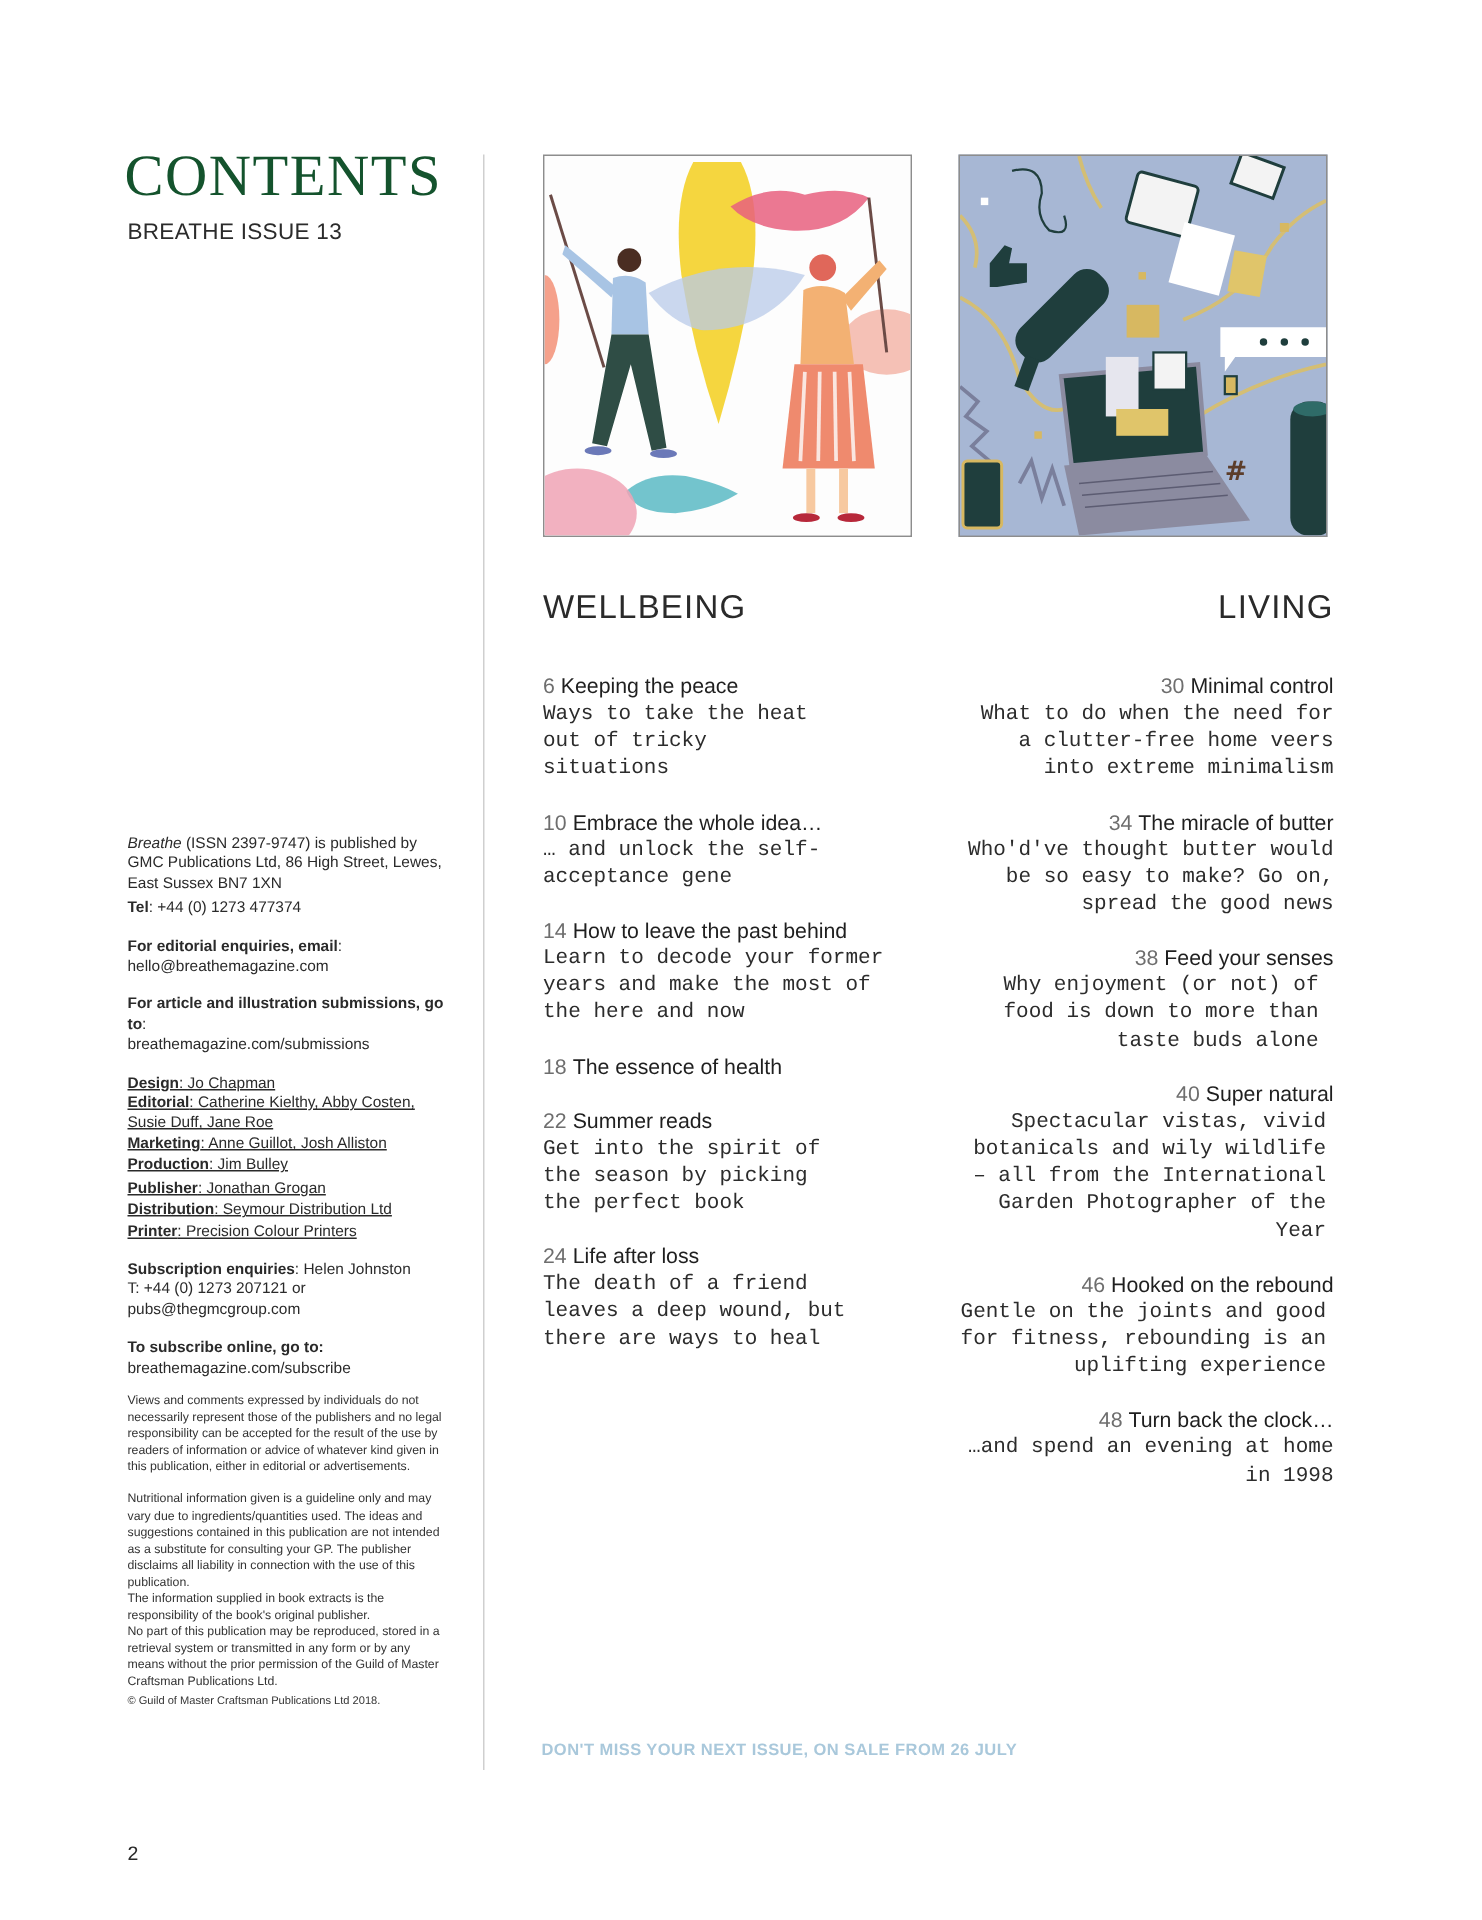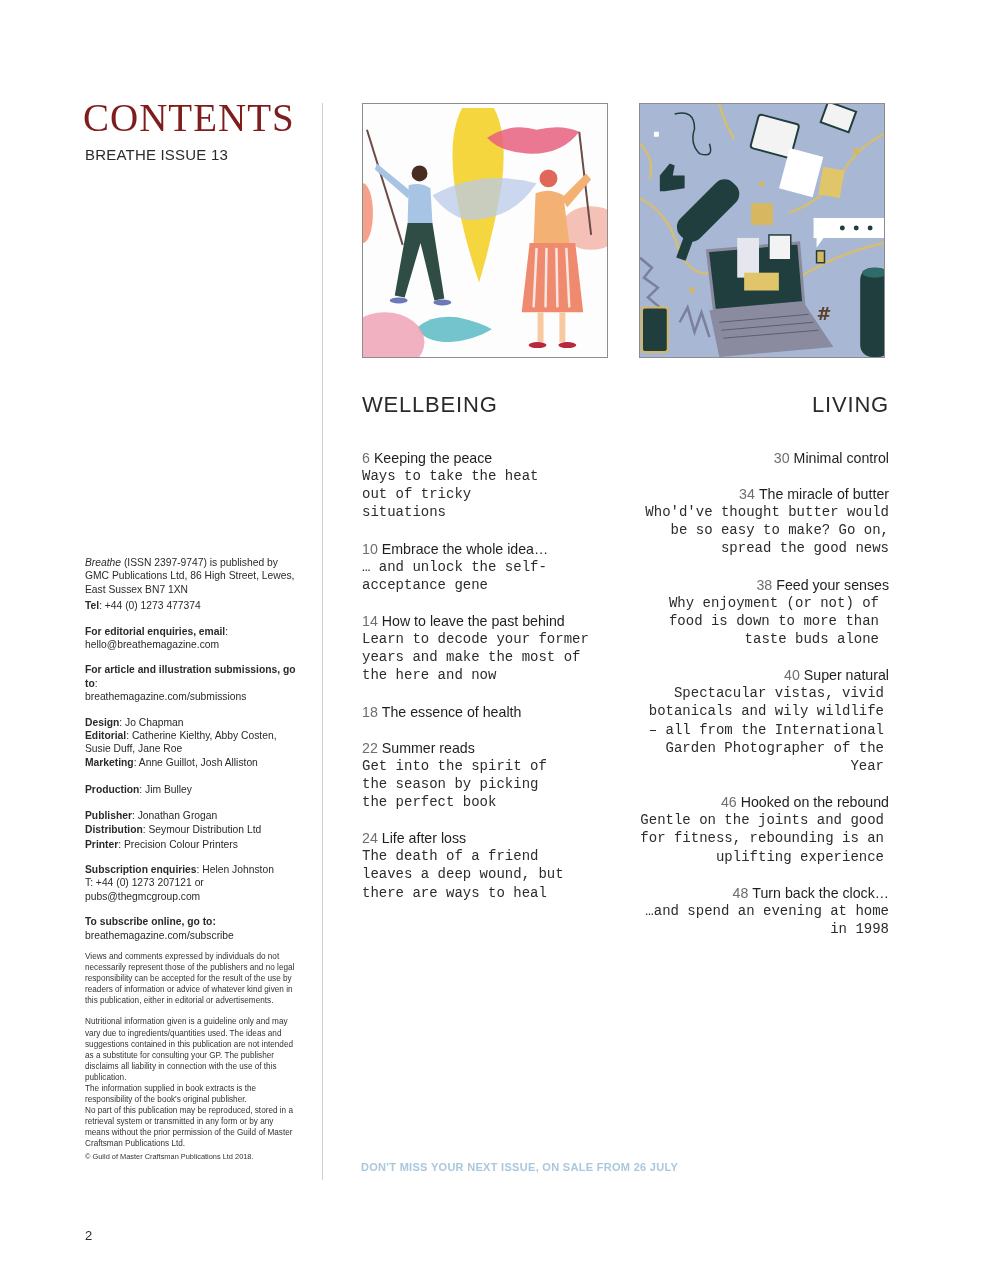--- a/index.html
+++ b/index.html
@@ -2,41 +2,41 @@
 <html><head>
 <meta charset="utf-8">
 <style>
   * { box-sizing: border-box; margin: 0; padding: 0; }
   html, body { width: 988px; height: 1280px; background: #ffffff; overflow: hidden; }
   body { position: relative; color: #231f20; font-family: "Liberation Sans", sans-serif; }
 
   .title {
     position: absolute; left: 83px; top: 96px;
     font-family: "Liberation Serif", serif; font-size: 39px; letter-spacing: 1px;
-    color: #7f1d1d; font-weight: normal; line-height: 44px;
+    color: #14532d; font-weight: normal; line-height: 44px;
   }
   .subtitle {
     position: absolute; left: 85px; top: 146px;
     font-size: 15px; color: #2b2b2b; letter-spacing: 0.2px;
   }
 
   .divider {
     position: absolute; left: 322px; top: 103px; width: 1px; height: 1077px;
     background: #cfcfcf;
   }
 
   .imprint { position: absolute; left: 85px; top: 556px; width: 215px; font-size: 10.3px; line-height: 13.4px; color: #2a2a2a; }
   .imprint p { margin: 0; }
   .imprint .gap { height: 12px; }
   .imprint .gap-sm { height: 3px; }
   .imprint b { font-weight: bold; }
   .imprint .legal { font-size: 8.2px; line-height: 11.1px; color: #333; }
   .imprint .copy { font-size: 7.4px; line-height: 11px; color: #333; margin-top: 1px; }
 
-  .credit { display: block; }
+  .credit { display: block; text-decoration: underline; }
 
   .illus { position: absolute; border: 1px solid #8d8d8d; overflow: hidden; }
   .illus-1 { left: 362px; top: 103px; width: 246px; height: 255px; background: #fdfdfd; }
   .illus-2 { left: 639px; top: 103px; width: 246px; height: 255px; background: #a7b7d4; }
   .illus svg { width: 100%; height: 100%; display: block; }
 
   .section { position: absolute; width: 250px; }
   .section-wellbeing { left: 362px; top: 392px; }
   .section-living { left: 639px; top: 392px; text-align: right; }
   .section h2 {
@@ -72,22 +72,22 @@
   <div class="gap"></div>
   <p><b>For editorial enquiries, email</b>:</p>
   <p>hello@breathemagazine.com</p>
   <div class="gap"></div>
   <p><b>For article and illustration submissions, go to</b>:</p>
   <p>breathemagazine.com/submissions</p>
   <div class="gap"></div>
   <p class="credit"><b>Design</b><span>: Jo Chapman</span></p>
   <p class="credit"><b>Editorial</b><span>: Catherine Kielthy, Abby Costen, Susie Duff, Jane Roe</span></p>
   <p class="credit"><b>Marketing</b><span>: Anne Guillot, Josh Alliston</span></p>
-  <p class="credit" style="margin-top:14px"><b>Production</b><span>: Jim Bulley</span></p>
-  <p class="credit" style="margin-top:12px"><b>Publisher</b><span>: Jonathan Grogan</span></p>
+  <p class="credit" style="margin-top:1px"><b>Production</b><span>: Jim Bulley</span></p>
+  <p class="credit" style="margin-top:2px"><b>Publisher</b><span>: Jonathan Grogan</span></p>
   <p class="credit" style="margin-top:1px"><b>Distribution</b><span>: Seymour Distribution Ltd</span></p>
   <p class="credit" style="margin-top:1px"><b>Printer</b><span>: Precision Colour Printers</span></p>
   <div class="gap"></div>
   <p><b>Subscription enquiries</b><span>: Helen Johnston</span></p>
   <p>T: +44 (0) 1273 207121 or</p>
   <p>pubs@thegmcgroup.com</p>
   <div class="gap"></div>
   <p><b>To subscribe online, go to:</b></p>
   <p>breathemagazine.com/subscribe</p>
   <div class="gap" style="height:9px"></div>
@@ -233,20 +233,21 @@
   <div class="entry">
     <div class="head"><span class="num">24</span><span>Life after loss</span></div>
     <div class="desc" style="width:205px">The death of a friend leaves a deep wound, but there are ways to heal</div>
   </div>
 </div>
 
 <div class="section section-living">
   <h2>LIVING</h2>
   <div class="entry">
     <div class="head"><span class="num">30</span><span>Minimal control</span></div>
+    <div class="desc" style="width:250px">What to do when the need for a clutter-free home veers into extreme minimalism</div>
   </div>
   <div class="entry">
     <div class="head"><span class="num">34</span><span>The miracle of butter</span></div>
     <div class="desc" style="width:250px">Who'd've thought butter would be so easy to make? Go on, spread the good news</div>
   </div>
   <div class="entry">
     <div class="head"><span class="num">38</span><span>Feed your senses</span></div>
     <div class="desc" style="width:240px">Why enjoyment (or not) of food is down to more than taste buds alone</div>
   </div>
   <div class="entry">

